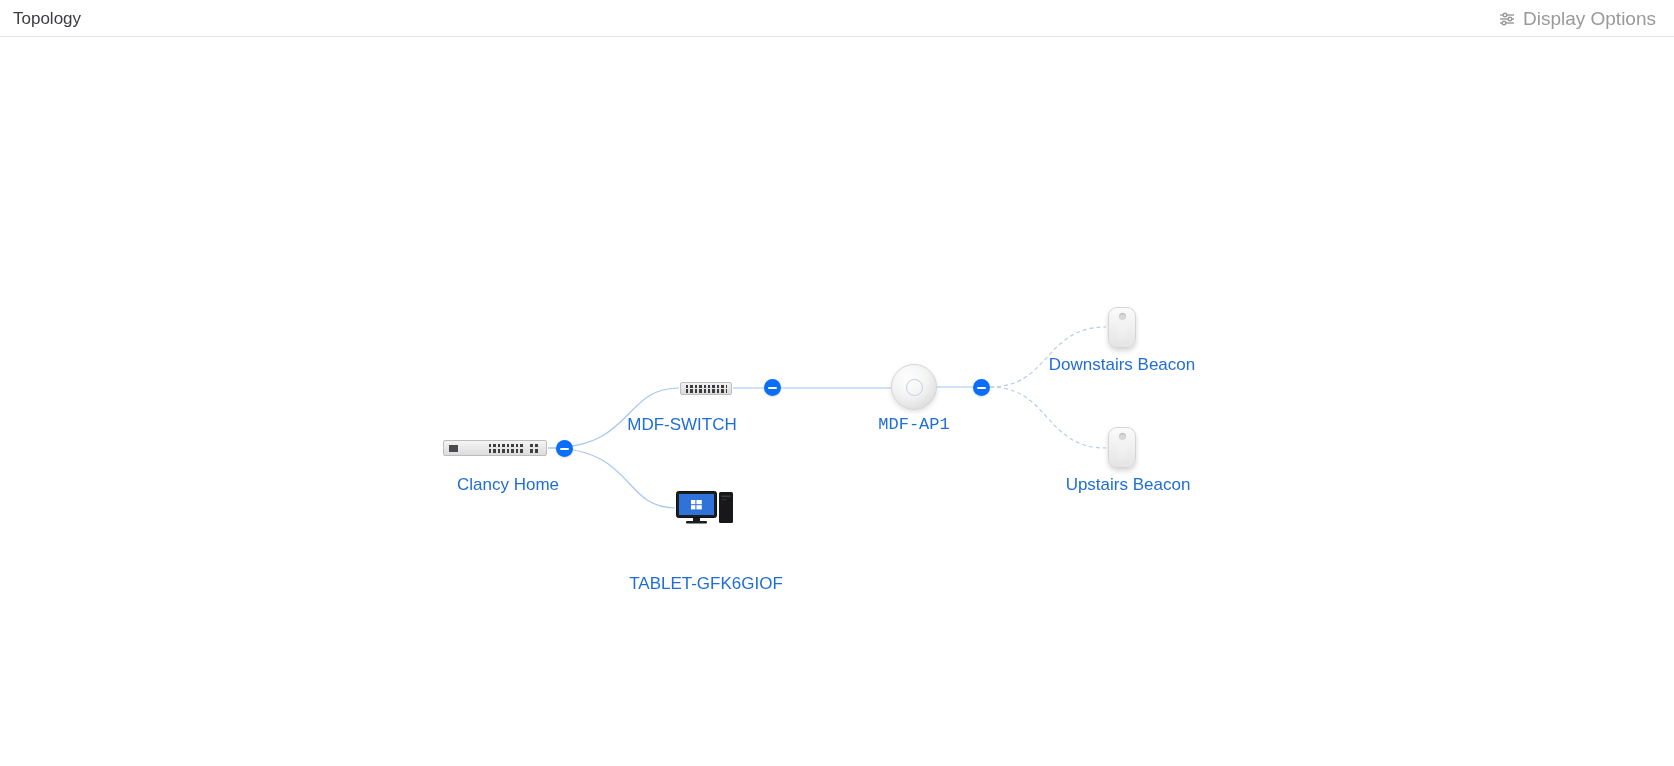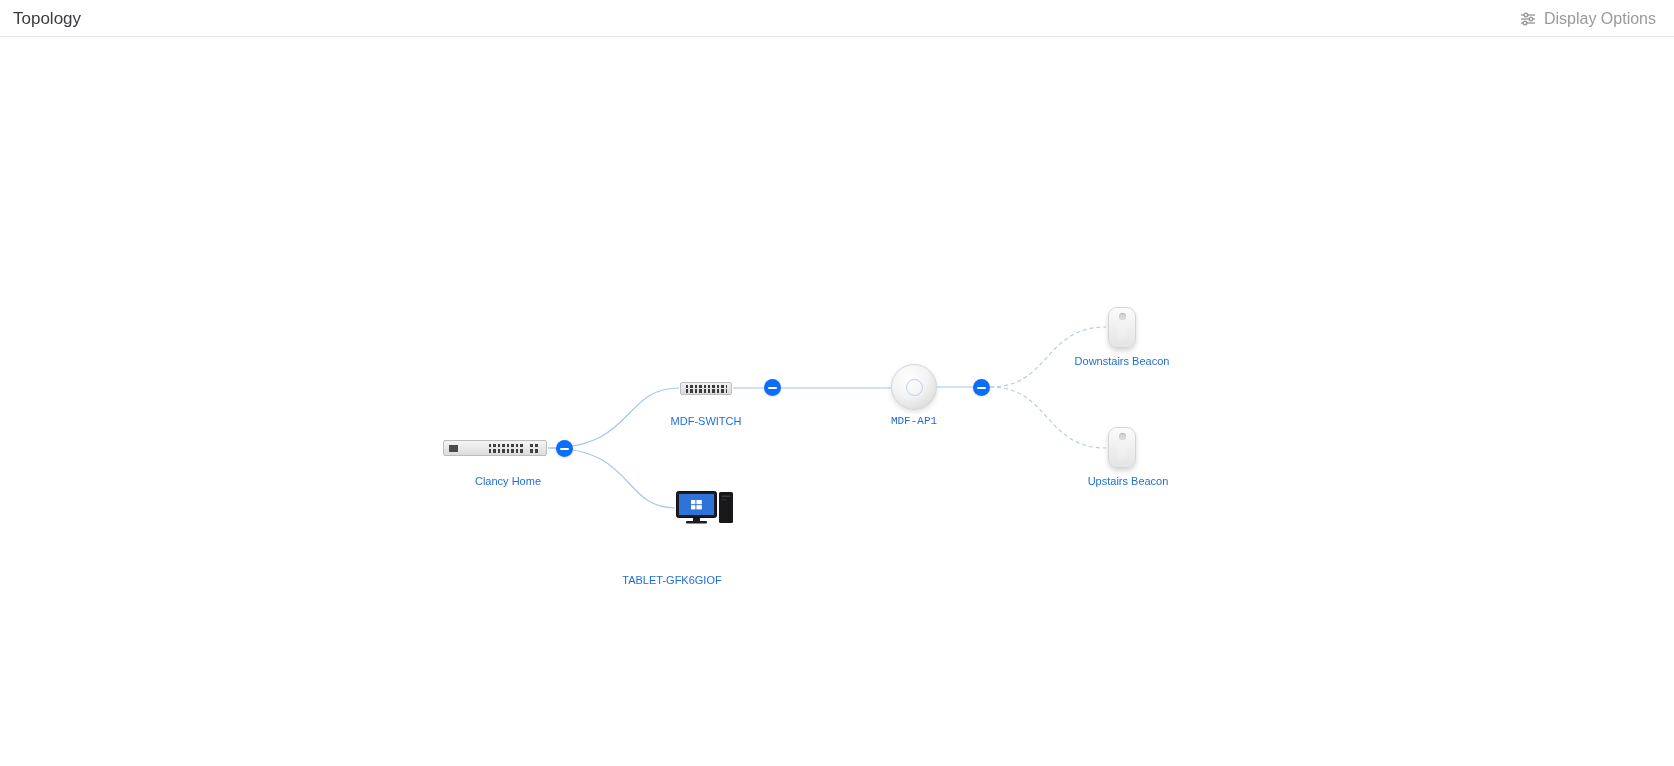--- a/index.html
+++ b/index.html
@@ -27,21 +27,21 @@
     font-size: 17px;
     font-weight: 500;
     color: #3c3c41;
   }
   .display-options {
     position: absolute; right: 14px; top: 0;
     height: 37px;
     display: flex; align-items: center; gap: 8px;
     background: none; border: none; padding: 0 4px;
     color: #9a9a9a;
-    font-size: 16px;
+    font-size: 19px;
     font-family: inherit;
     cursor: pointer;
   }
   .display-options svg { display: block; }
 
   
   .canvas {
     position: absolute; left: 0; top: 38px; right: 0; bottom: 0;
     background: #ffffff;
   }
@@ -50,21 +50,21 @@
     width: 1674px; height: 766px;
     pointer-events: none;
   }
 
   
   .abs { position: absolute; }
 
   .node-label {
     position: absolute;
     transform: translateX(-50%);
-    font-size: 11px;
+    font-size: 17px;
     color: #1f6ed4;
     white-space: nowrap;
     cursor: pointer;
   }
 
   
   .collapse-btn {
     position: absolute;
     width: 17px; height: 17px;
     border-radius: 50%;
@@ -203,21 +203,21 @@
   <div class="abs gateway-icon" style="left:443px; top:402px;">
     <div class="gw-screen"></div>
     <div class="gw-ports"></div>
     <div class="gw-ports2"></div>
   </div>
   <div class="node-label" style="left:496px; top:437px;padding-left:24px;">Clancy Home</div>
 
   <div class="abs switch-icon" style="left:680px; top:344px;">
     <div class="sw-ports"></div>
   </div>
-  <div class="node-label" style="left:706px; top:377px;">MDF-SWITCH</div>
+  <div class="node-label" style="left:682px; top:377px;">MDF-SWITCH</div>
 
   <div class="abs ap-icon" style="left:891px; top:326px;"></div>
   <div class="node-label" style="left:914px; top:377px;font-family:Liberation Mono, monospace;">MDF-AP1</div>
 
   <div class="abs beacon-icon" style="left:1108px; top:269px;"></div>
   <div class="node-label" style="left:1122px; top:317px;">Downstairs Beacon</div>
 
   <div class="abs beacon-icon" style="left:1108px; top:389px;"></div>
   <div class="node-label" style="left:1122px; top:437px;padding-left:12px;">Upstairs Beacon</div>
 
@@ -229,21 +229,21 @@
       <rect x="20.4" y="9" width="5.4" height="4.2"></rect>
       <rect x="15" y="14.2" width="4.4" height="4.2"></rect>
       <rect x="20.4" y="14.2" width="5.4" height="4.2"></rect>
     </g>
     <rect x="17" y="27" width="7" height="3" fill="#1d1d20"></rect>
     <rect x="10" y="30" width="21" height="2.6" rx="1" fill="#1d1d20"></rect>
     <rect x="43" y="1" width="14" height="31" rx="1.5" fill="#18181b"></rect>
     <rect x="45.5" y="4.5" width="9" height="1.6" fill="#3b3b41"></rect>
     <rect x="45.5" y="8" width="5" height="1.4" fill="#2c2c31"></rect>
   </svg>
-  <div class="node-label" style="left:672px; top:536px;">TABLET-GFK6GIOF</div>
+  <div class="node-label" style="left:706px; top:536px;">TABLET-GFK6GIOF</div>
 
   <button class="collapse-btn" style="left:556px; top:402px;">
     <span class="minus-bar"></span>
   </button>
   <button class="collapse-btn" style="left:764px; top:341px;">
     <span class="minus-bar"></span>
   </button>
   <button class="collapse-btn" style="left:973px; top:341px;">
     <span class="minus-bar"></span>
   </button>

